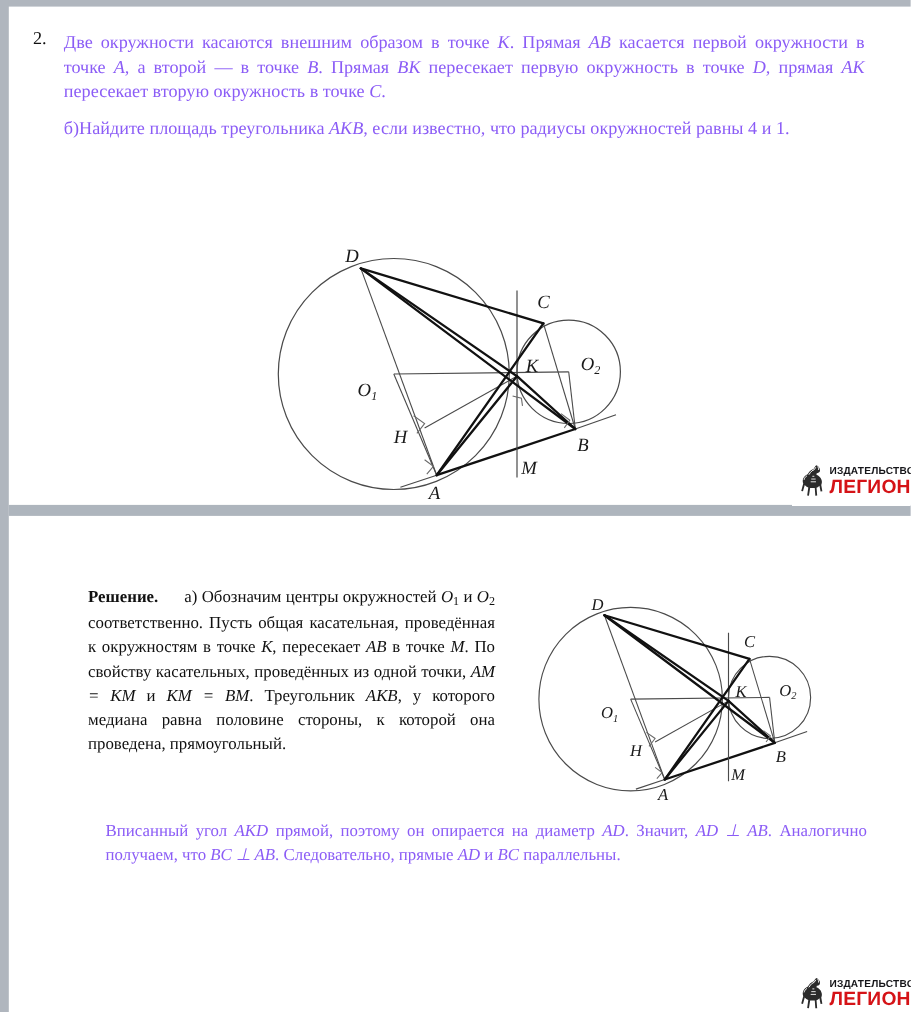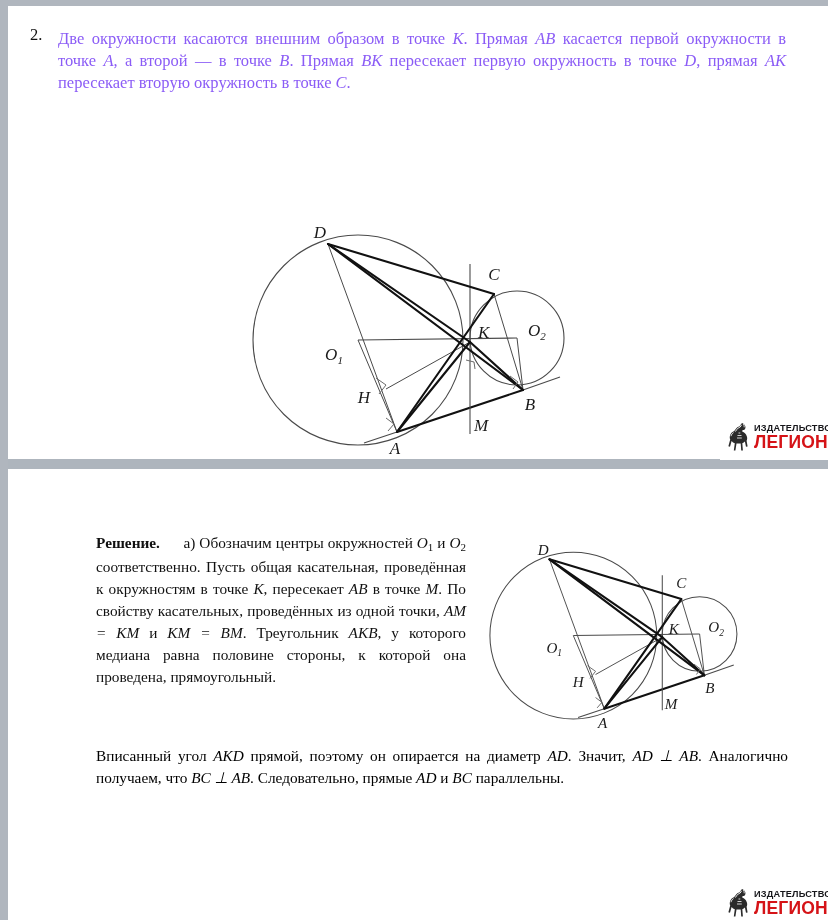--- a/index.html
+++ b/index.html
@@ -77,21 +77,21 @@
   .fig1 {
     position: absolute;
     left: 238px;
     top: 218px;
     width: 350px;
     height: 240px;
   }
   
   .solution-block {
     position: absolute;
-    left: 96px;
+    left: 80px;
     top: 532px;
     width: 370px;
   }
   .sol-p {
     font-size: 15.3px;
     line-height: 1.44;
     color: #101010;
     text-align: justify;
     text-justify: inter-word;
     margin: 0;
@@ -100,21 +100,21 @@
 
   .solution-tail {
     position: absolute;
     left: 96px;
     top: 745px;
     width: 692px;
   }
   .sol-p2 {
     font-size: 15.3px;
     line-height: 1.44;
-    color: #000000;
+    color: #8b5cf6;
     text-align: justify;
     text-justify: inter-word;
     margin: 0;
   }
 
   
   .fig2 {
     position: absolute;
     left: 478px;
     top: 528px;
@@ -168,20 +168,21 @@
 <div class="page-frame"></div>
 <div class="section-divider"></div>
 
 <div class="problem-block">
   <div class="prob-row">
     <div class="prob-num">2.</div>
     <div class="prob-body">
       <p class="prob-p"><span>Две окружности касаются внешним образом в точке </span><i class="m">K</i><span>. Прямая </span><i class="m">AB</i><span> касается первой окружности в точке </span><i class="m">A</i><span>, а второй — в точке </span><i class="m">B</i><span>. Прямая </span><i class="m">BK</i><span> пересекает первую окружность в точке </span><i class="m">D</i><span>, прямая </span><i class="m">AK</i><span> пересекает вторую окружность в точке </span><i class="m">C</i><span>.</span></p>
 
 
+      <p class="prob-p prob-sub"><span>б)</span><span>Найдите площадь треугольника </span><i class="m">AKB</i><span>, если известно, что радиусы окружностей равны 4 и 1.</span></p>
     </div>
   </div>
 </div>
 
 <div class="fig1">
   <svg width="350" height="240" viewBox="0 0 350 240">
     <g fill="none" stroke="#4a4a4a" stroke-width="1.1">
       <circle cx="120" cy="122" r="105"></circle>
       <circle cx="279" cy="120" r="47"></circle>
     </g>

